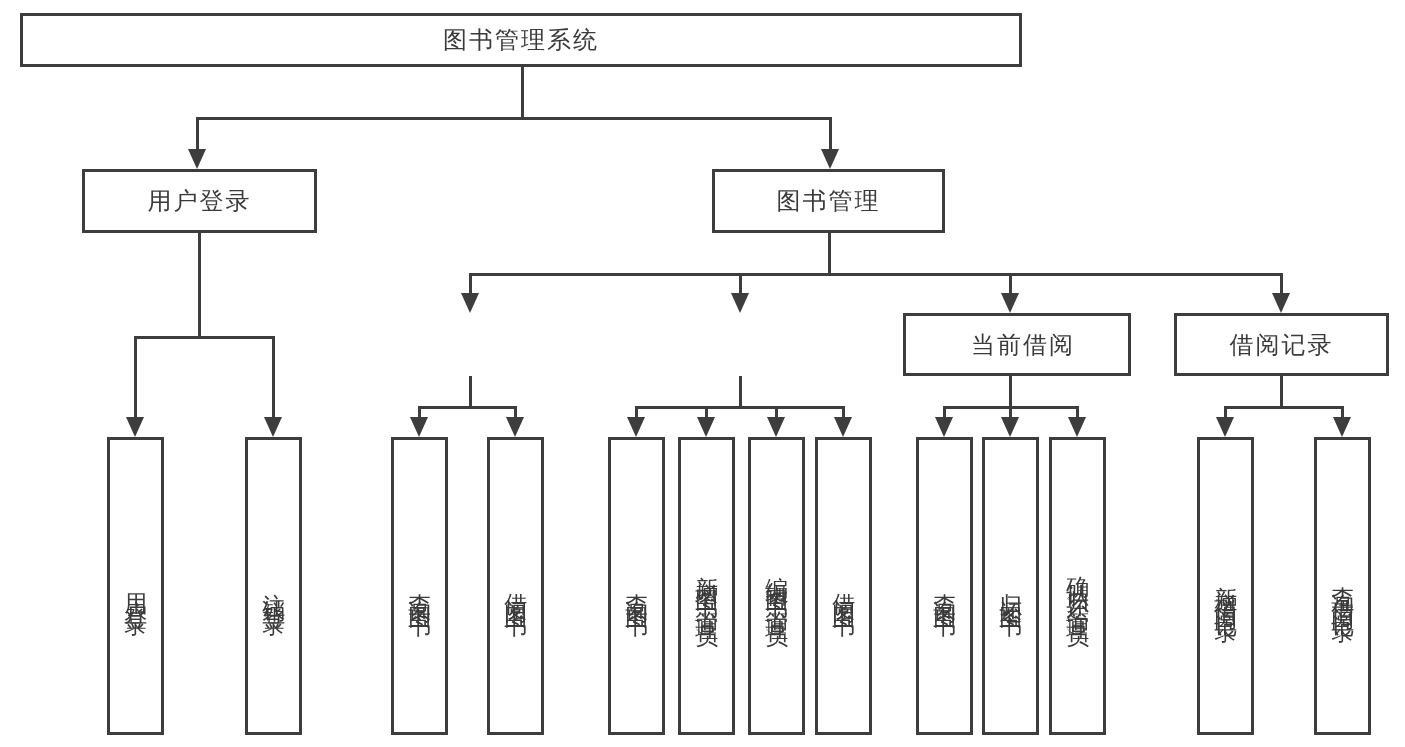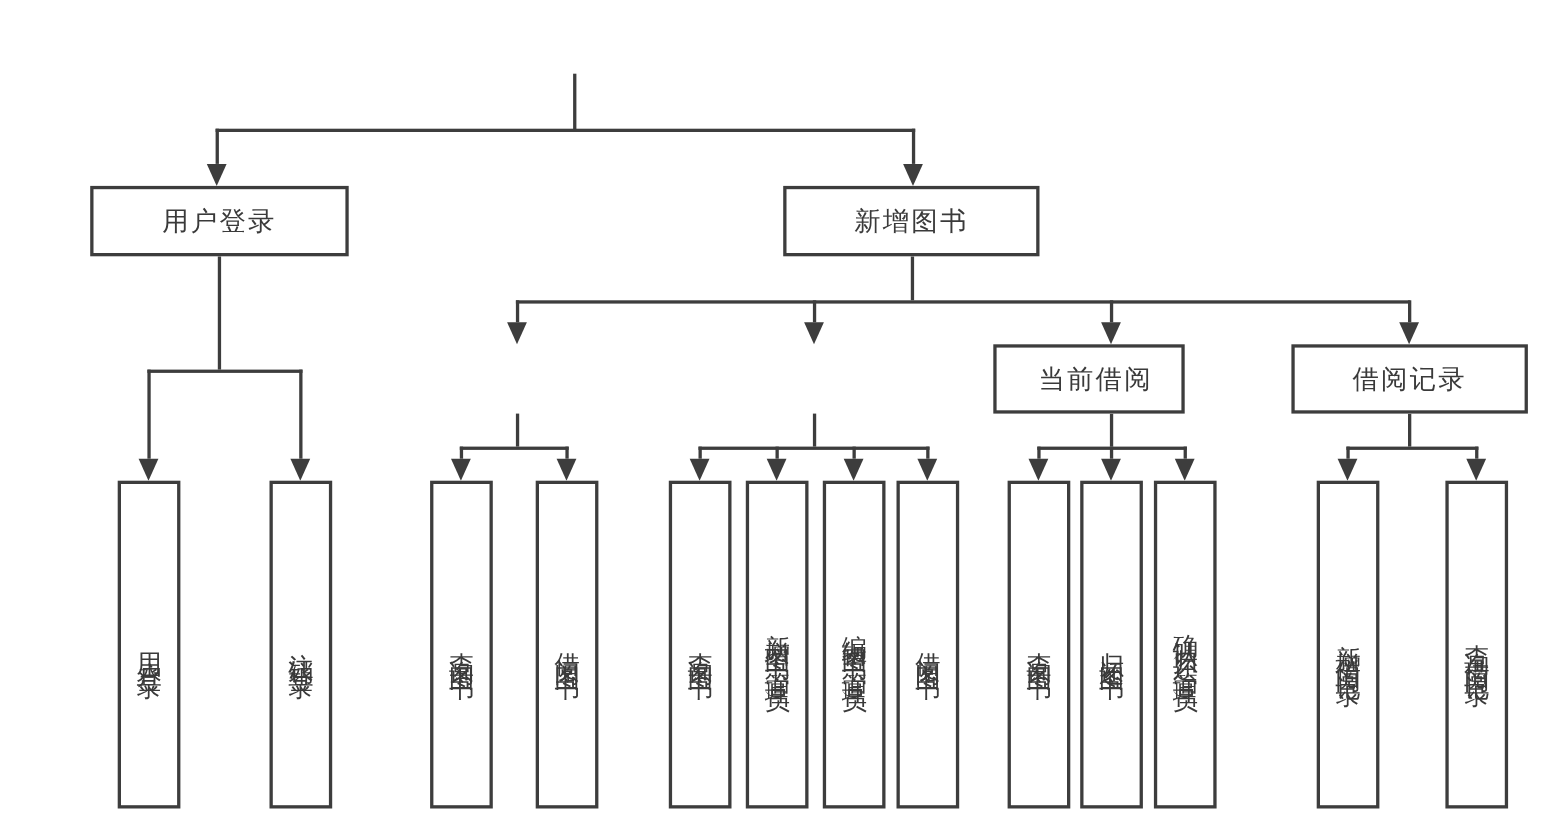--- a/index.html
+++ b/index.html
@@ -49,50 +49,51 @@
     color:rgba(160,160,160,0.9);
     white-space:nowrap;
     z-index:5;
   }
 </style>
 </head>
 <body>
 
 <div id="canvas">
 
+  <div class="node" style="left:20px;top:13px;width:1002px;height:54px;">图书管理系统</div>
 
   <div class="v-line" style="left:521px;top:67px;width:3px;height:52px;"></div>
   <div class="h-line" style="left:196px;top:117px;width:636px;height:3px;"></div>
   <div class="v-line" style="left:196px;top:117px;width:3px;height:32px;"></div>
   <div class="arrow-down" style="left:188px;top:149px;"></div>
   <div class="v-line" style="left:829px;top:117px;width:3px;height:32px;"></div>
   <div class="arrow-down" style="left:821px;top:149px;"></div>
 
   <div class="node" style="left:82px;top:169px;width:235px;height:64px;">用户登录</div>
-  <div class="node" style="left:712px;top:169px;width:233px;height:64px;">新增图书</div>
+  <div class="node" style="left:712px;top:169px;width:233px;height:64px;">图书管理</div>
 
   <div class="v-line" style="left:198px;top:233px;width:3px;height:103px;"></div>
   <div class="h-line" style="left:134px;top:336px;width:141px;height:3px;"></div>
   <div class="v-line" style="left:134px;top:336px;width:3px;height:81px;"></div>
   <div class="arrow-down" style="left:126px;top:417px;"></div>
   <div class="v-line" style="left:272px;top:336px;width:3px;height:81px;"></div>
   <div class="arrow-down" style="left:264px;top:417px;"></div>
 
   <div class="v-line" style="left:828px;top:233px;width:3px;height:40px;"></div>
   <div class="h-line" style="left:469px;top:273px;width:813px;height:3px;"></div>
   <div class="v-line" style="left:469px;top:273px;width:3px;height:20px;"></div>
   <div class="arrow-down" style="left:461px;top:293px;"></div>
   <div class="v-line" style="left:739px;top:273px;width:3px;height:20px;"></div>
   <div class="arrow-down" style="left:731px;top:293px;"></div>
   <div class="v-line" style="left:1009px;top:273px;width:3px;height:20px;"></div>
   <div class="arrow-down" style="left:1001px;top:293px;"></div>
   <div class="v-line" style="left:1280px;top:273px;width:3px;height:20px;"></div>
   <div class="arrow-down" style="left:1272px;top:293px;"></div>
 
-  <div class="node" style="left:903px;top:313px;width:174px;height:63px;padding-left:12px;">当前借阅</div>
+  <div class="node" style="left:903px;top:313px;width:228px;height:63px;padding-left:12px;">当前借阅</div>
   <div class="node" style="left:1174px;top:313px;width:215px;height:63px;text-align:right;">借阅记录</div>
 
   <div class="v-line" style="left:469px;top:376px;width:3px;height:30px;"></div>
   <div class="h-line" style="left:418px;top:406px;width:99px;height:3px;"></div>
   <div class="v-line" style="left:418px;top:406px;width:3px;height:11px;"></div>
   <div class="arrow-down" style="left:410px;top:417px;"></div>
   <div class="v-line" style="left:514px;top:406px;width:3px;height:11px;"></div>
   <div class="arrow-down" style="left:506px;top:417px;"></div>
 
   <div class="v-line" style="left:739px;top:376px;width:3px;height:30px;"></div>

